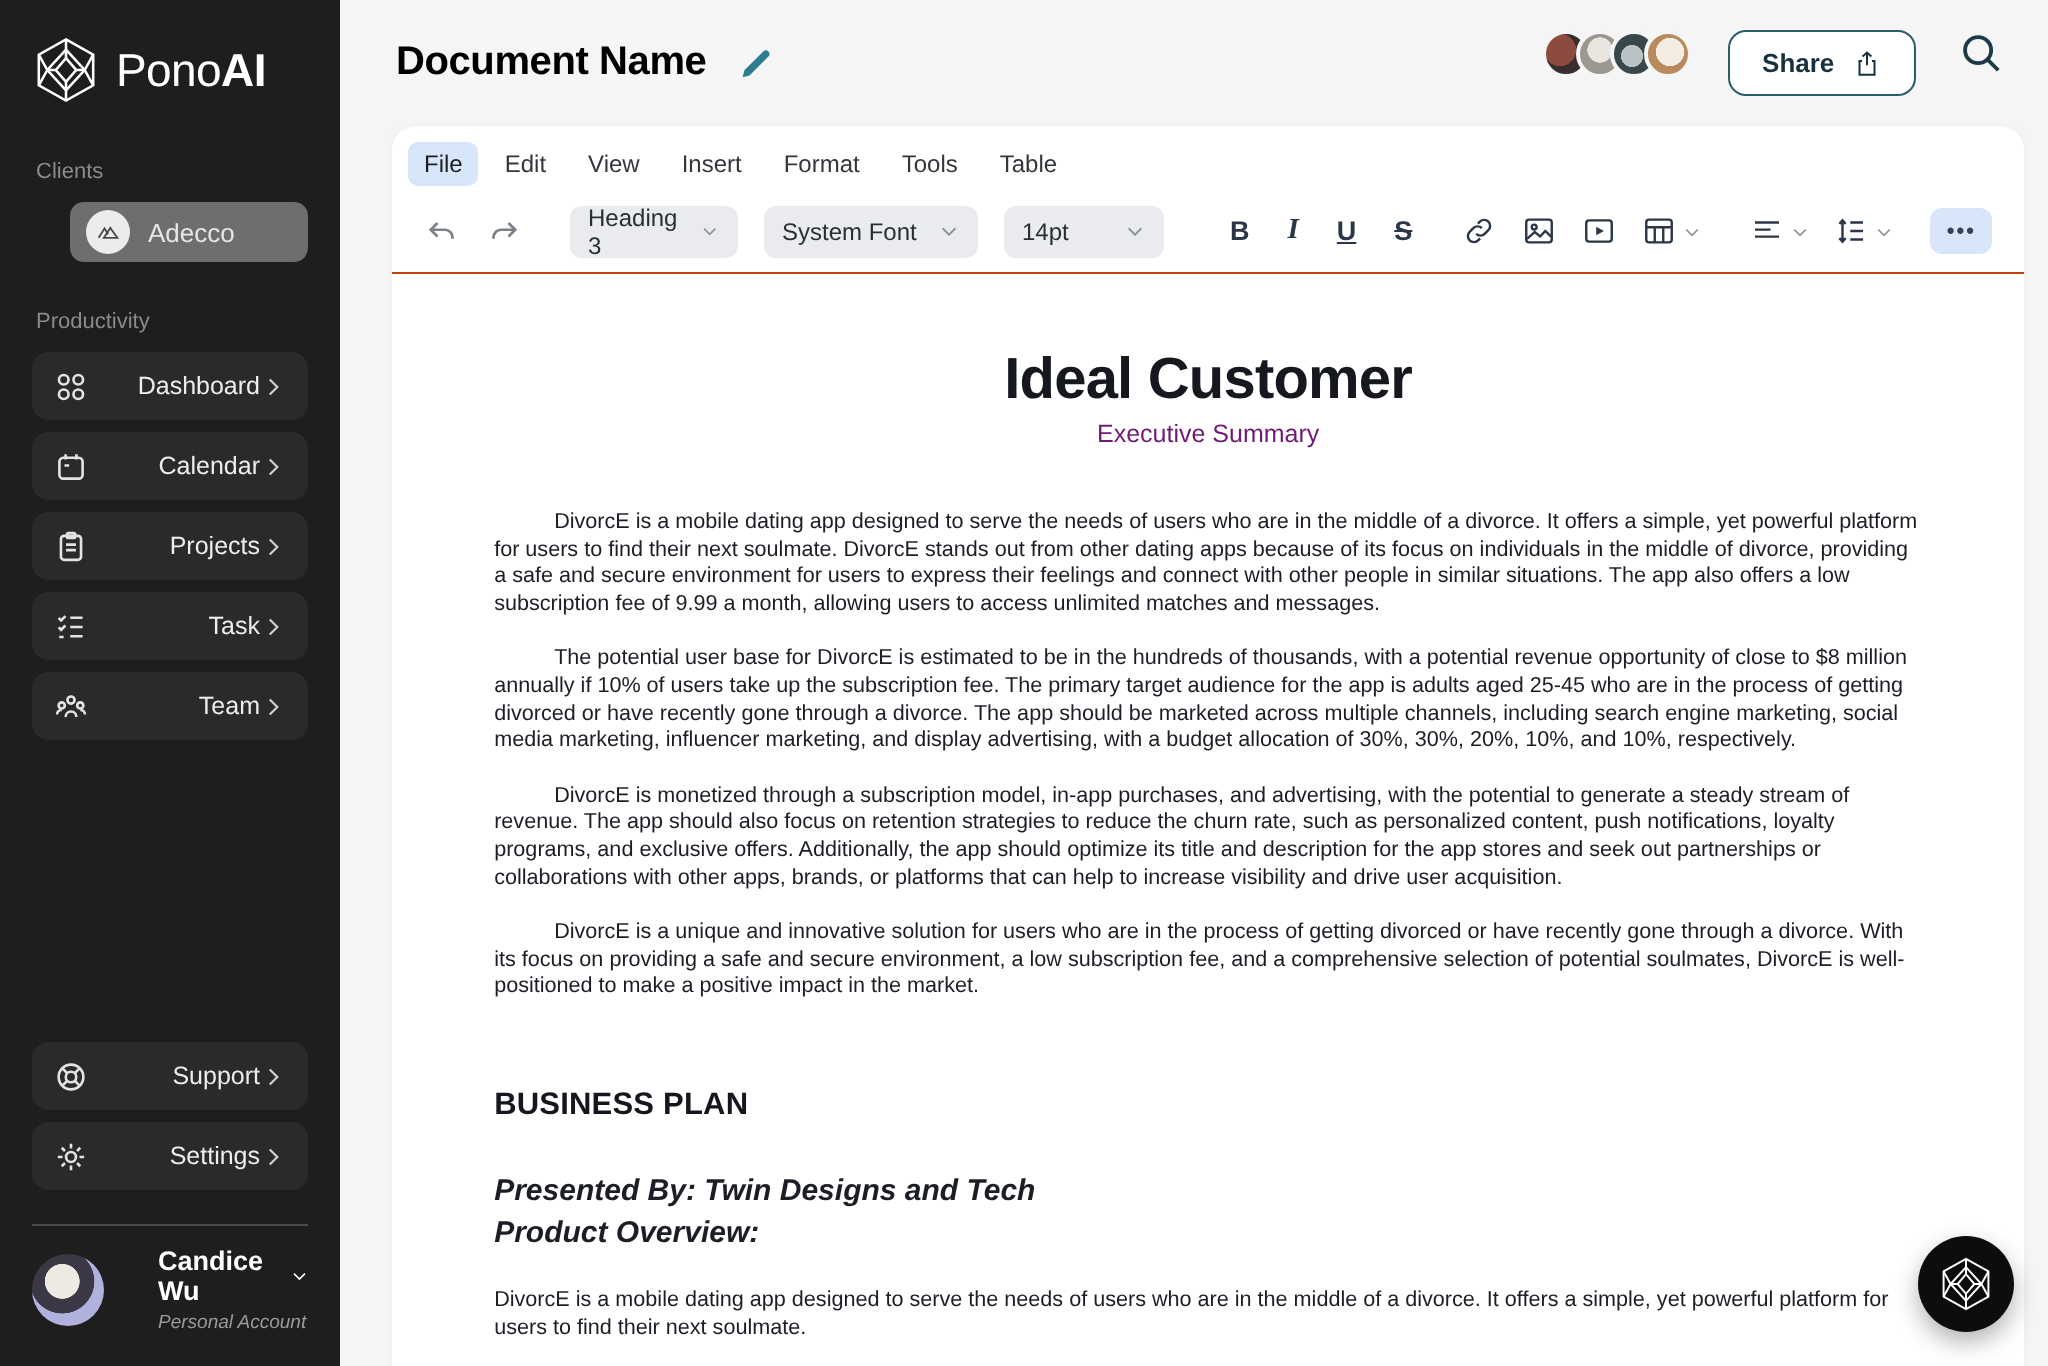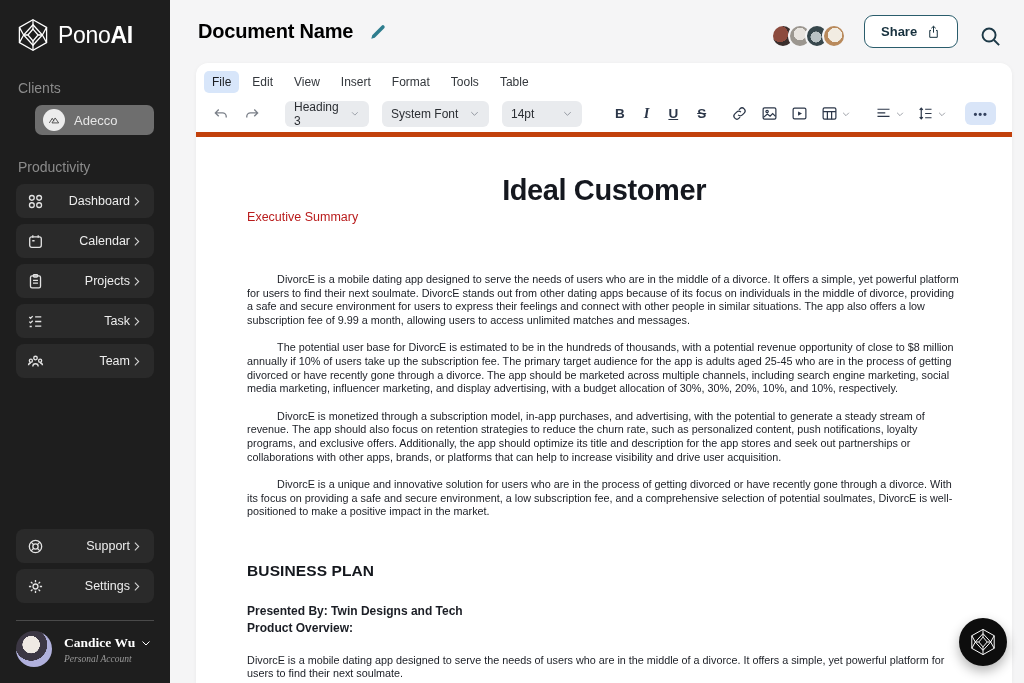--- a/index.html
+++ b/index.html
@@ -8,48 +8,48 @@
 
   .app { display:flex; width:1024px; height:683px; position:relative; }
 
   
   .sidebar { width:170px; height:683px; background:#1e1e1e; color:#ececec;
     display:flex; flex-direction:column; padding:18px 16px 16px; flex-shrink:0; }
   .logo-row { display:flex; align-items:center; gap:8px; margin-bottom:28px; }
   .logo-row svg { width:34px; height:34px; stroke:#fff; fill:none; stroke-width:1.5; }
   .brand { font-size:23px; color:#fff; letter-spacing:-0.3px; }
   .brand b { font-weight:700; }
-  .section-label { font-size:14px; color:#8b8b8b; margin:0 0 9px 2px; }
+  .section-label { font-size:11px; color:#8b8b8b; margin:0 0 9px 2px; }
   .client-pill { display:flex; align-items:center; gap:9px; background:#6e6e6e;
     border-radius:7px; height:30px; padding:0 8px; margin-bottom:24px; cursor:pointer;margin-left:19px; }
   .client-avatar { width:22px; height:22px; border-radius:50%; background:#ececec;
     display:flex; align-items:center; justify-content:center; }
   .client-avatar svg { width:14px; height:14px; stroke:#4a4a4a; fill:none; stroke-width:1.6; }
   .client-name { font-size:13px; color:#e6e6e6; }
   .nav-pill { display:flex; align-items:center; background:#2a2a2a; border-radius:8px;
     height:34px; padding:0 11px; margin-bottom:6px; cursor:pointer;text-align:right; }
   .nav-pill .nicon { width:17px; height:17px; stroke:#e3e3e3; fill:none; stroke-width:1.7;
     margin-right:11px; flex-shrink:0; }
   .nav-pill .nlabel { font-size:12.5px; color:#ededed; font-weight:500; flex:1; }
   .nav-pill .chev { width:13px; height:13px; stroke:#d2d2d2; fill:none; stroke-width:2; }
   .spacer { flex:1; }
   .side-divider { border-top:1px solid #4a4a4a; margin:11px 0 10px; }
-  .profile { display:flex; align-items:center; gap:12px; cursor:pointer;font-family:Liberation Serif, serif; }
+  .profile { display:flex; align-items:center; gap:27px; cursor:pointer; }
   .profile-avatar { width:36px; height:36px; border-radius:50%; flex-shrink:0;
     background:radial-gradient(circle at 42% 38%, #efe9e4 0 28%, #3c3744 29% 52%, #b1b1dd 53% 100%); }
   .profile-name { font-size:13.5px; font-weight:700; color:#fff; display:flex; align-items:center; gap:5px; }
   .profile-name svg { width:12px; height:12px; stroke:#fff; fill:none; stroke-width:2; }
   .profile-sub { font-size:9.5px; font-style:italic; color:#9a9a9a; margin-top:3px; }
 
   
   .main { flex:1; display:flex; flex-direction:column; }
   .topbar { height:63px; display:flex; align-items:center; padding:0 26px 0 28px; }
   .doc-title { font-size:20px; font-weight:700; color:#000000; letter-spacing:-0.2px; }
   .pencil { width:21px; height:21px; margin-left:15px; cursor:pointer; }
-  .top-right { margin-left:auto; display:flex; align-items:flex-end; }
+  .top-right { margin-left:auto; display:flex; align-items:flex-start; }
   .avatars { display:flex; margin-right:18px; }
   .avatars .av { width:24px; height:24px; border-radius:50%; border:2px solid #f5f5f6; margin-left:-7px; }
   .avatars .av:first-child { margin-left:0; }
   .av1 { background:radial-gradient(circle at 35% 40%, #8c4b3e 0 45%, #3a2e2c 46% 100%); }
   .av2 { background:radial-gradient(circle at 50% 40%, #e8e4df 0 40%, #9c9790 41% 100%); }
   .av3 { background:radial-gradient(circle at 45% 55%, #b9c2c4 0 35%, #37474c 36% 100%); }
   .av4 { background:radial-gradient(circle at 55% 45%, #f2ece2 0 45%, #b98a5c 46% 100%); }
   .share-btn { display:flex; align-items:center; gap:9px; background:#fff;
     border:1.5px solid #2a5d6c; border-radius:9px; height:33px; padding:0 16px;
     font-size:13px; font-weight:600; color:#17313e; cursor:pointer; margin-right:21px; }
@@ -60,21 +60,21 @@
   .search-ic { width:23px; height:23px; stroke:#1d3947; fill:none; stroke-width:2; cursor:pointer; }
 
   
   .editor { flex:1; margin:0 16px 0 26px; background:#fff;
     border-radius:12px 12px 0 0; box-shadow:0 1px 4px rgba(0,0,0,.05); overflow:hidden;
     display:flex; flex-direction:column; }
   .menubar { display:flex; align-items:center; gap:5px; padding:8px 8px 2px 8px; }
   .menu-item { font-size:12px; color:#33373c; padding:4px 8px; border-radius:5px; cursor:pointer; }
   .menu-item.active { background:#d8e6fa; color:#1c1e22; }
   .toolbar { display:flex; align-items:center; height:42px; padding:0 16px;
-    border-bottom:5px solid #c2410c;justify-content:flex-end; }
+    border-bottom:1px solid #c2410c;justify-content:flex-end; }
   .tb-ic { stroke:#7b8089; fill:none; stroke-width:1.8; width:18px; height:18px; cursor:pointer; }
   .undo { margin-right:13px; } .redo { margin-right:24px; }
   .dd { display:flex; align-items:center; justify-content:space-between; background:#e9ebee;
     border-radius:6px; height:26px; padding:0 9px; font-size:12px; color:#2b2e33;
     cursor:pointer; margin-right:13px; }
   .dd svg { width:11px; height:11px; stroke:#8b9099; fill:none; stroke-width:2; margin-left:8px; }
   .dd-heading { width:84px; } .dd-font { width:107px; } .dd-size { width:80px; }
   .fmt-group { display:flex; align-items:center; gap:19px; margin:0 25px 0 20px; }
   .fmt-btn { font-size:13.5px; color:#2b3648; cursor:pointer; font-weight:700; line-height:1; }
   .fmt-i { font-style:italic; font-weight:600; font-family:"Liberation Serif", serif; font-size:14.5px; }
@@ -87,24 +87,24 @@
   .al-group { display:flex; align-items:center; gap:12px; margin-right:18px; }
   .more-btn { margin-left:auto; background:#d9e5f8; border-radius:6px; width:31px; height:23px;
     display:flex; align-items:center; justify-content:center; cursor:pointer;
     color:#33415e; font-size:11px; letter-spacing:1px; font-weight:700; }
 
   
   .doc-scroll { flex:1; overflow:hidden; background:#fff; }
   .doc { width:714px; margin:0 auto; padding-top:37px; color:#1b1e25; }
   .doc h1 { font-size:29px; font-weight:700; text-align:center; color:#15181f;
     letter-spacing:-0.4px; margin-bottom:3px; }
-  .doc .subtitle { font-size:12.5px; margin-bottom:49px; color:#b91c1c; }
+  .doc .subtitle { font-size:12.5px; text-align:center; margin-bottom:31px; color:#701a75; }
   .doc p.body { font-size:10.8px; line-height:1.27; margin-bottom:13.5px; text-indent:30px; }
   .doc h2 { font-size:15.5px; font-weight:700; color:#14171d; margin:43px 0 0; letter-spacing:0.1px; }
-  .doc .presented { margin-top:23px; font-size:12px; font-weight:700; line-height:1.4; }
+  .doc .presented { margin-top:23px; font-size:15px; font-weight:700; font-style:italic; line-height:1.4; }
   .doc .overview { margin-top:17px; font-size:10.8px; line-height:1.27; }
   .doc .vlabel { margin-top:15px; font-size:10.8px; line-height:1.27; }
 
   .fab { position:absolute; right:17px; bottom:17px; width:48px; height:48px; border-radius:50%;
     background:#0d0d0d; display:flex; align-items:center; justify-content:center;
     box-shadow:0 5px 12px rgba(0,0,0,.3); cursor:pointer; }
   .fab svg { width:28px; height:28px; stroke:#fff; fill:none; stroke-width:1.4; }
 </style>
 </head>
 <body>

